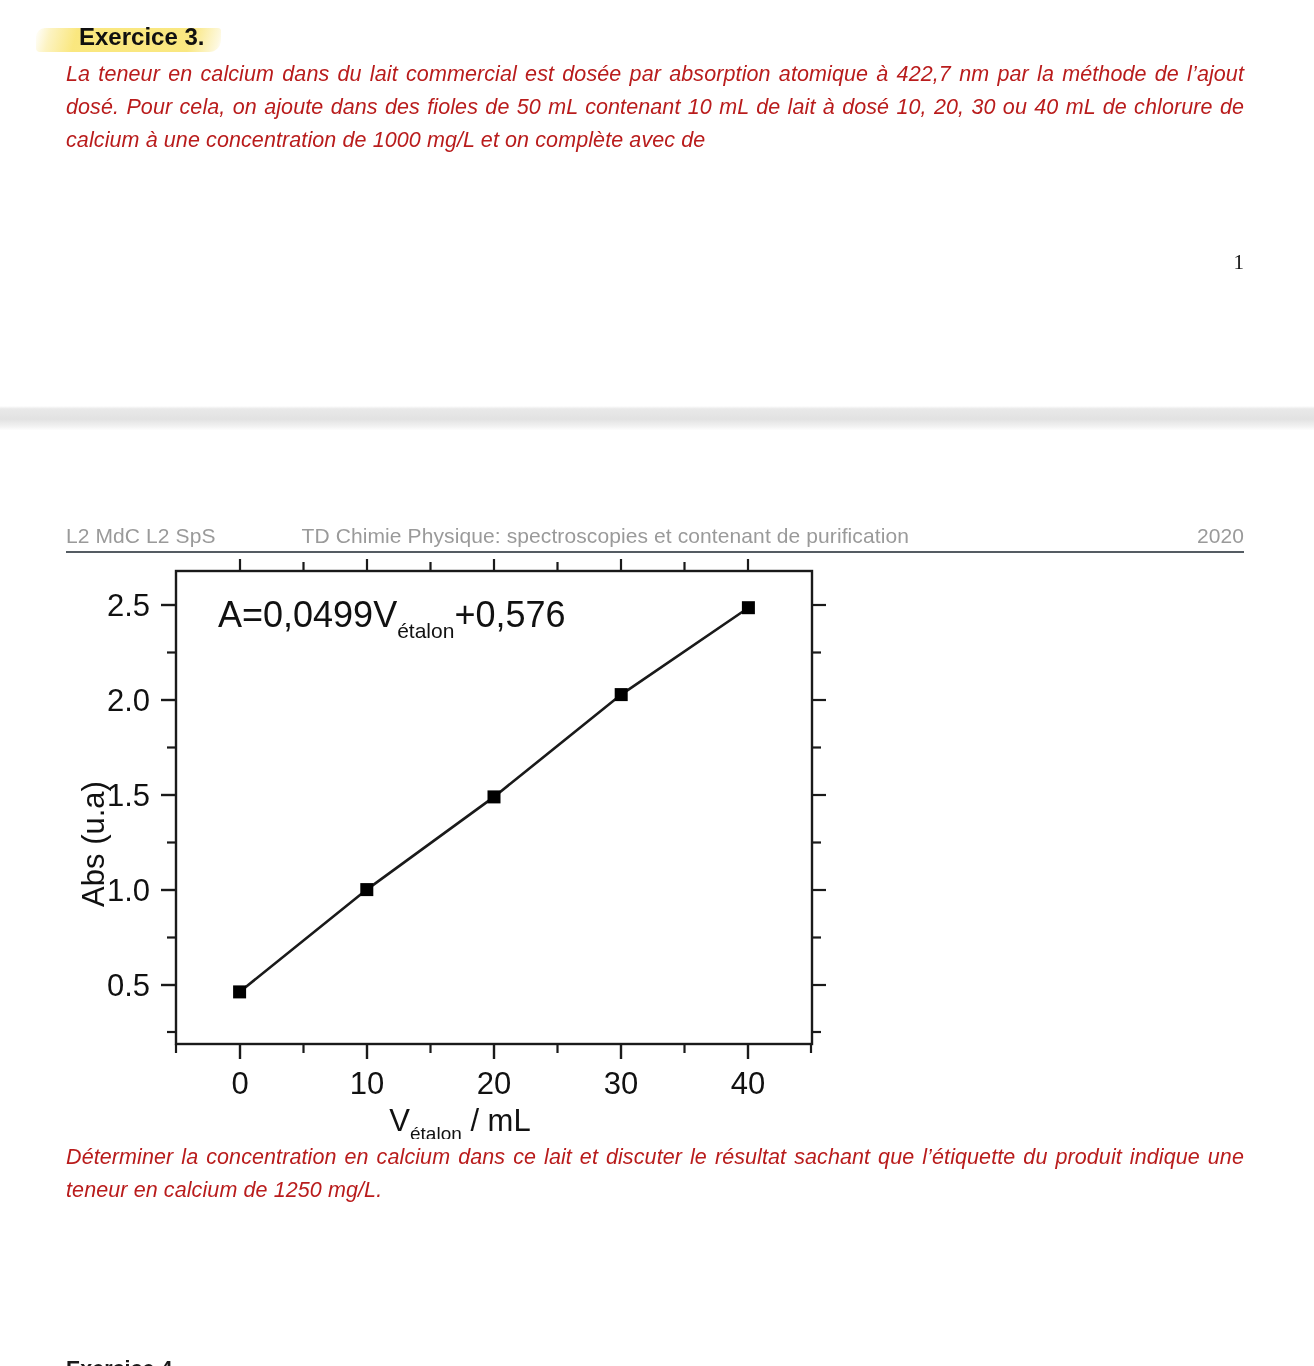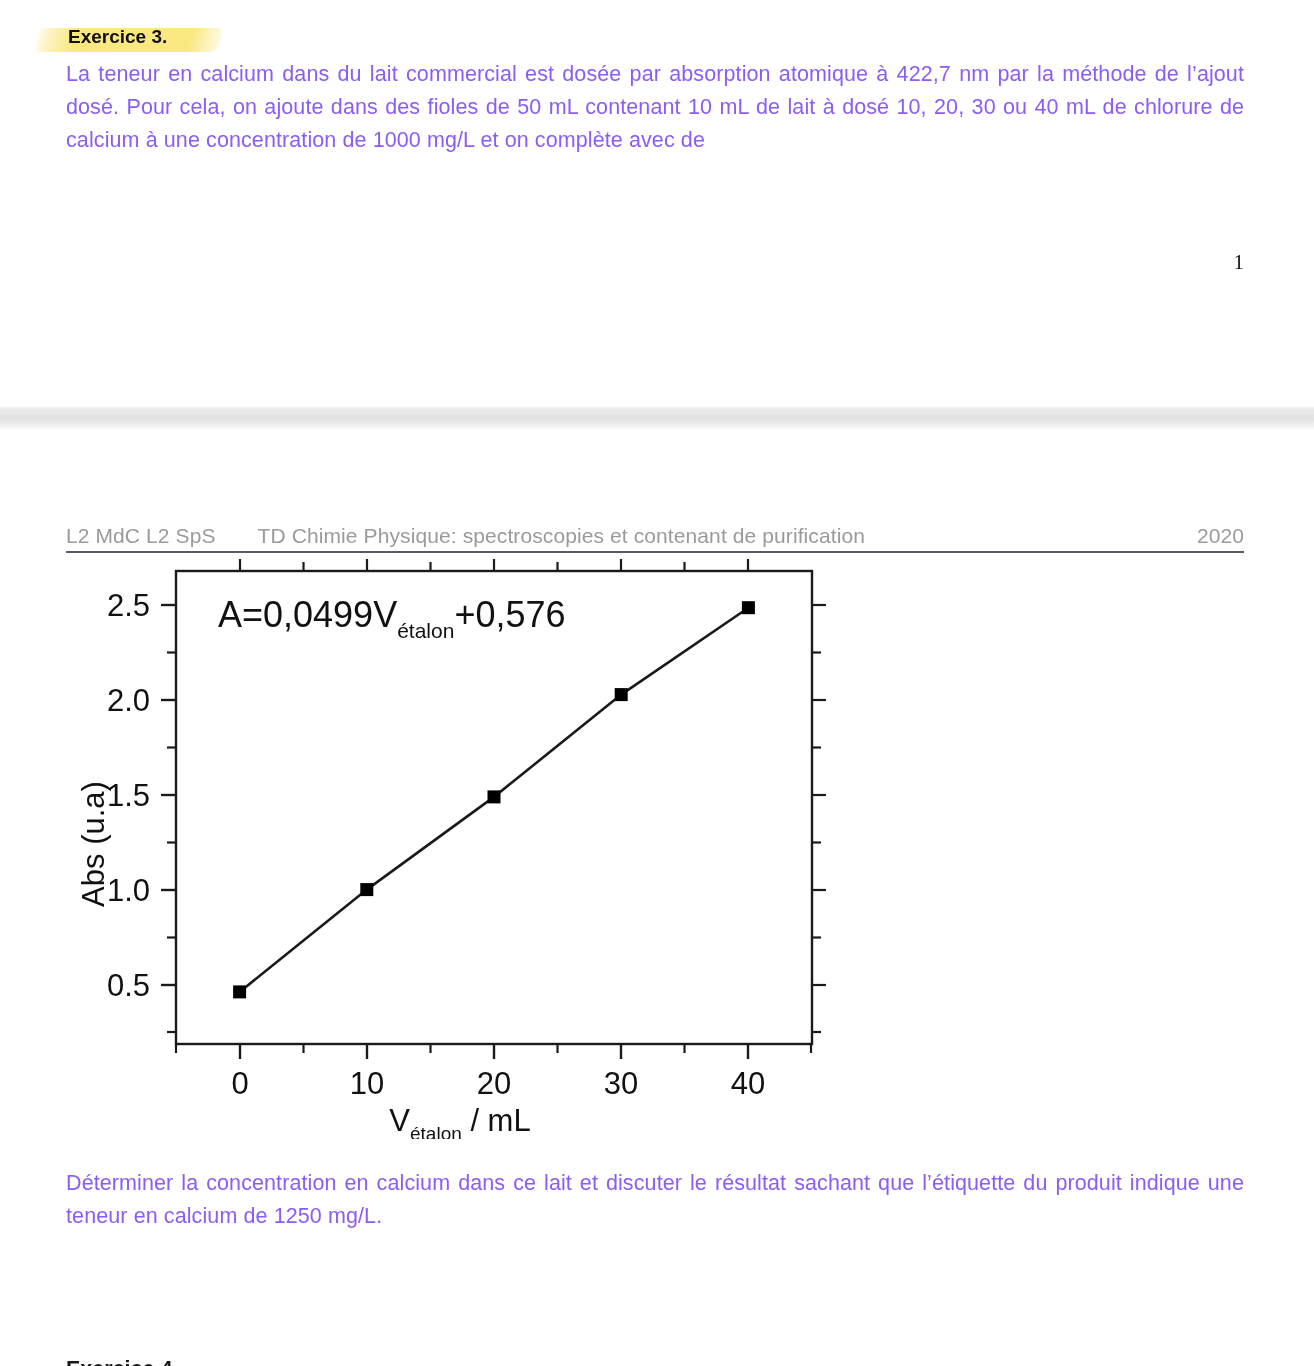--- a/index.html
+++ b/index.html
@@ -43,22 +43,23 @@
   .content {
     padding-left: 66px;
     padding-right: 70px;
   }
 
   
   .body-text {
     font-size: 21.5px;
     line-height: 33px;
     text-align: justify;
-    color: #8b5cf6;
+    color: #b91c1c;
     letter-spacing: 0.1px;
+    font-style: italic;
   }
 
   .ex-title-row {
     position: relative;
     height: 34px;
     margin-top: 22px;
   }
   .highlight-swash {
     position: absolute;
     left: -30px;
@@ -69,26 +70,27 @@
         rgba(255,255,255,0) 0%,
         rgba(250,233,143,0.55) 8%,
         rgba(250,230,120,0.95) 22%,
         rgba(249,230,122,0.95) 82%,
         rgba(252,242,190,0.5) 97%,
         rgba(255,255,255,0) 100%);
     border-radius: 9px 3px 12px 4px;
   }
   .ex-title {
     position: relative;
-    font-size: 19px;
+    font-size: 24px;
     font-weight: 700;
     line-height: 30px;
     color: #101010;
     display: inline-block;
     padding-left: 2px;
+    margin-left: 11px;
   }
 
   .para {
     margin: 2px 0 0 0;
   }
 
   .page-number {
     position: absolute;
     right: 70px;
     top: 250px;
@@ -100,20 +102,21 @@
   
   .doc-header {
     margin-top: 94px;
     border-bottom: 2.3px solid #555c63;
     padding-bottom: 3px;
     display: flex;
     align-items: baseline;
     color: #9a9a9a;
     font-size: 21px;
     letter-spacing: 0.1px;
+    gap: 44px;
   }
   .doc-header .hdr-left { white-space: nowrap; }
   .doc-header .hdr-mid {
     margin-left: 42px;
     white-space: nowrap;
   }
   .doc-header .hdr-right {
     margin-left: auto;
     white-space: nowrap;
   }
@@ -123,21 +126,21 @@
   }
 
   
   .figure-wrap {
     margin-top: 6px;
     display: flex;
     justify-content: flex-start;
   }
   svg.plot { display: block; }
 
-  .bottom-text { margin-top: 28px; }
+  .bottom-text { margin-top: 2px; }
 
   .cutoff-line {
     position: absolute;
     left: 66px;
     bottom: -6px;
     font-size: 21.5px;
     font-weight: 700;
     color: #1a1a1a;
     height: 14px;
     overflow: hidden;

